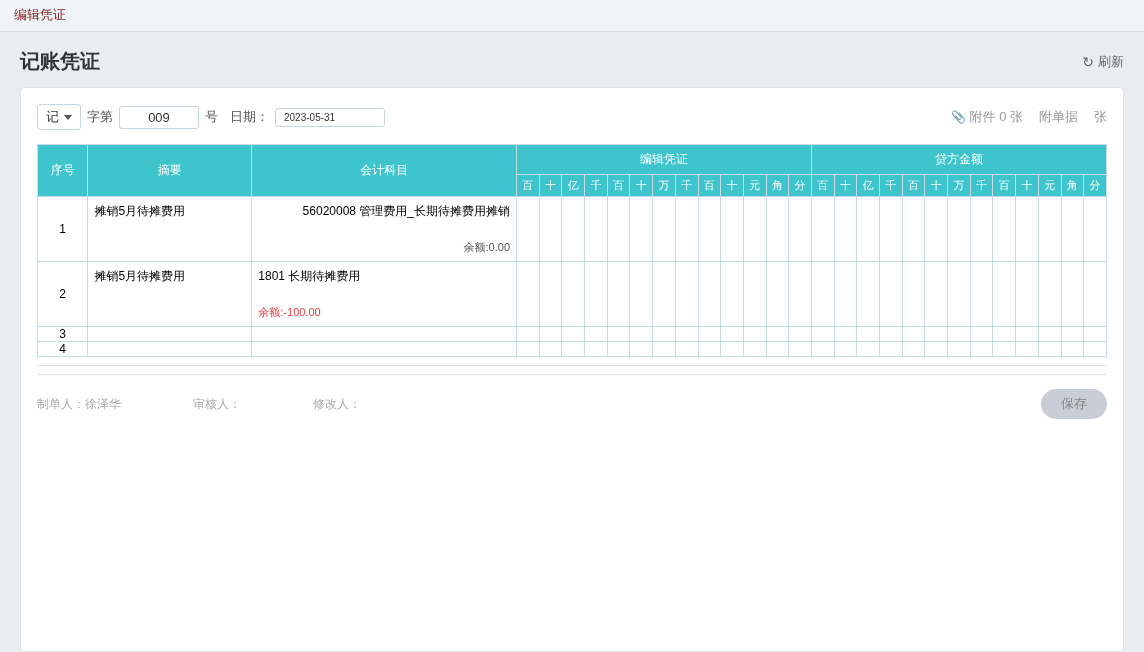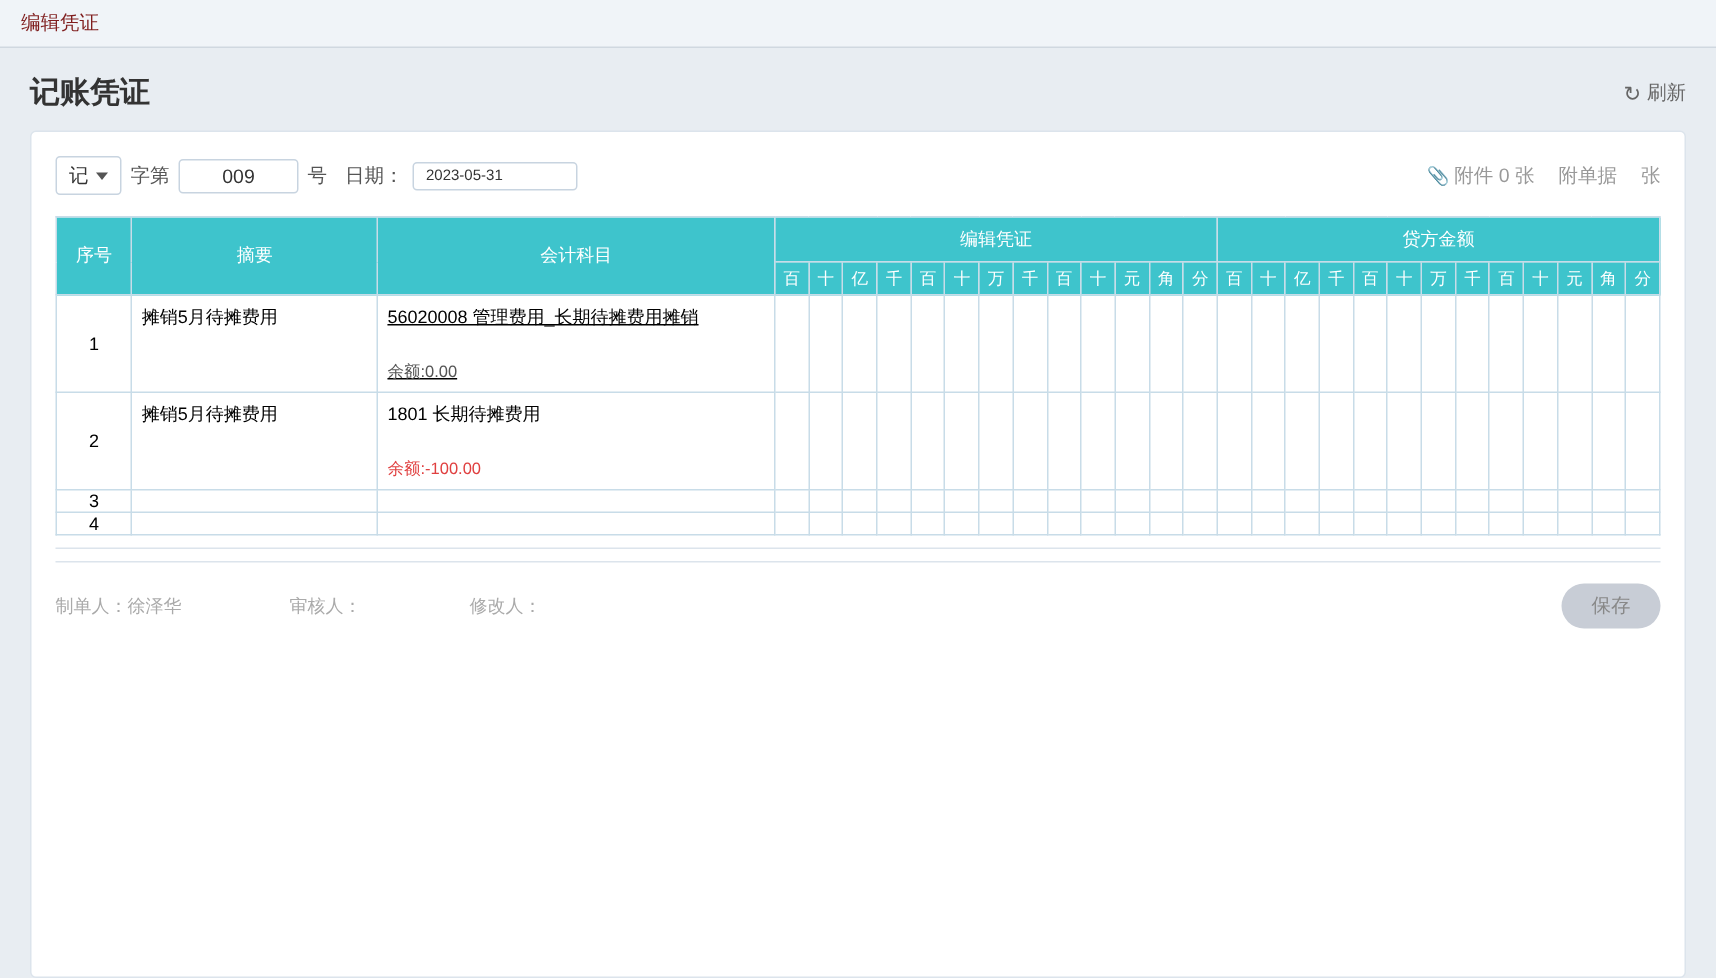--- a/index.html
+++ b/index.html
@@ -281,21 +281,21 @@
             <th class="number-col">十</th>
             <th class="number-col">元</th>
             <th class="number-col">角</th>
             <th class="number-col">分</th>
           </tr>
       </thead>
       <tbody id="table-body">
       <tr>
             <td style="width: 40px;">1</td>
             <td style="text-align: left; padding: 6px; vertical-align: top; min-height: 52px;">摊销5月待摊费用</td>
-            <td style="text-align: left; padding: 6px; vertical-align: top; text-decoration: underline;">56020008 管理费用_长期待摊费用摊销<span class="balance-text">余额:0.00</span></td>
+            <td style="text-align: right; padding: 6px; vertical-align: top;">56020008 管理费用_长期待摊费用摊销<span class="balance-text">余额:0.00</span></td>
             <td class="amount-cell"></td>
             <td class="amount-cell"></td>
             <td class="amount-cell"></td>
             <td class="amount-cell"></td>
             <td class="amount-cell"></td>
             <td class="amount-cell"></td>
             <td class="amount-cell"></td>
             <td class="amount-cell"></td>
             <td class="amount-cell"></td>
             <td class="amount-cell"></td>

